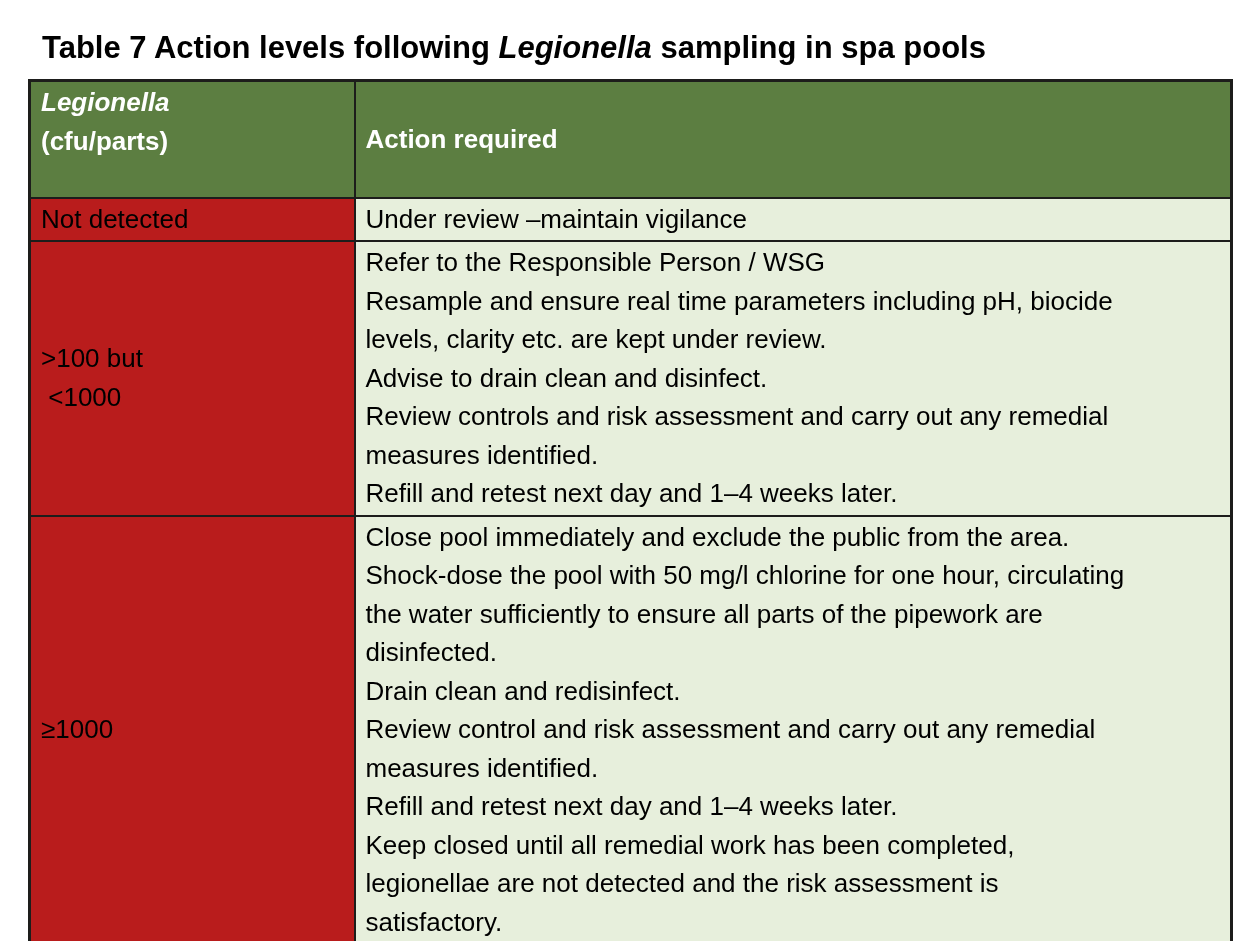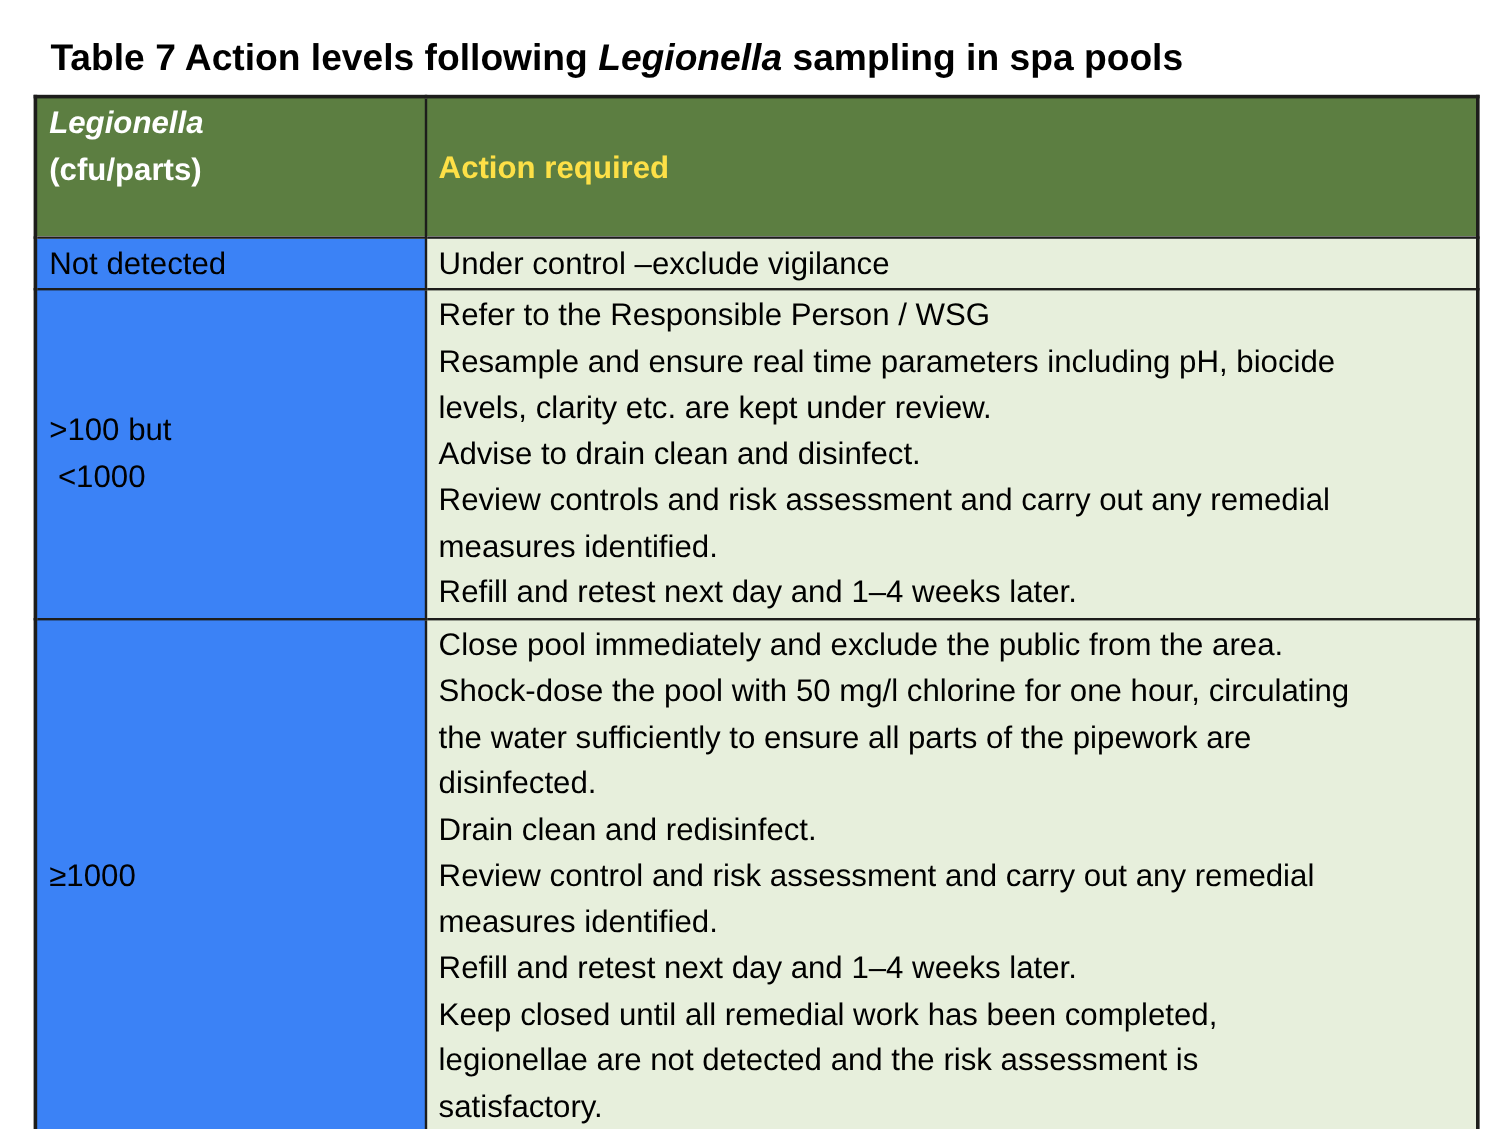--- a/index.html
+++ b/index.html
@@ -64,27 +64,27 @@
     background: #5c7e41;
     color: #ffffff;
     text-align: left;
     vertical-align: top;
     font-weight: 700;
     padding-top: 6px;
   }
   th.level-header .hline em { font-style: italic; }
   th.action-header {
     background: #5c7e41;
-    color: #fde047;
+    color: #ffffff;
     text-align: left;
     vertical-align: middle;
     font-weight: 700;
   }
   td.level-cell {
-    background: #3b82f6;
+    background: #b91c1c;
     vertical-align: middle;
     white-space: pre-wrap;
     font-weight: 400;
   }
   td.action-cell {
     background: #e7efdc;
     vertical-align: top;
     white-space: pre-wrap;
     font-weight: 400;
   }
@@ -106,21 +106,21 @@
         <th class="level-header">
           <div class="hline"><em>Legionella</em></div>
           <div class="hline">(cfu/parts)</div>
         </th>
         <th class="action-header">Action required</th>
       </tr>
     </thead>
     <tbody>
       <tr class="row-not-detected">
         <td class="level-cell">Not detected</td>
-        <td class="action-cell">Under control –exclude vigilance</td>
+        <td class="action-cell">Under review –maintain vigilance</td>
       </tr>
       <tr class="row-100-1000">
         <td class="level-cell">&gt;100 but
  &lt;1000</td>
         <td class="action-cell">Refer to the Responsible Person / WSG
 Resample and ensure real time parameters including pH, biocide
 levels, clarity etc. are kept under review.
 Advise to drain clean and disinfect.
 Review controls and risk assessment and carry out any remedial
 measures identified.

